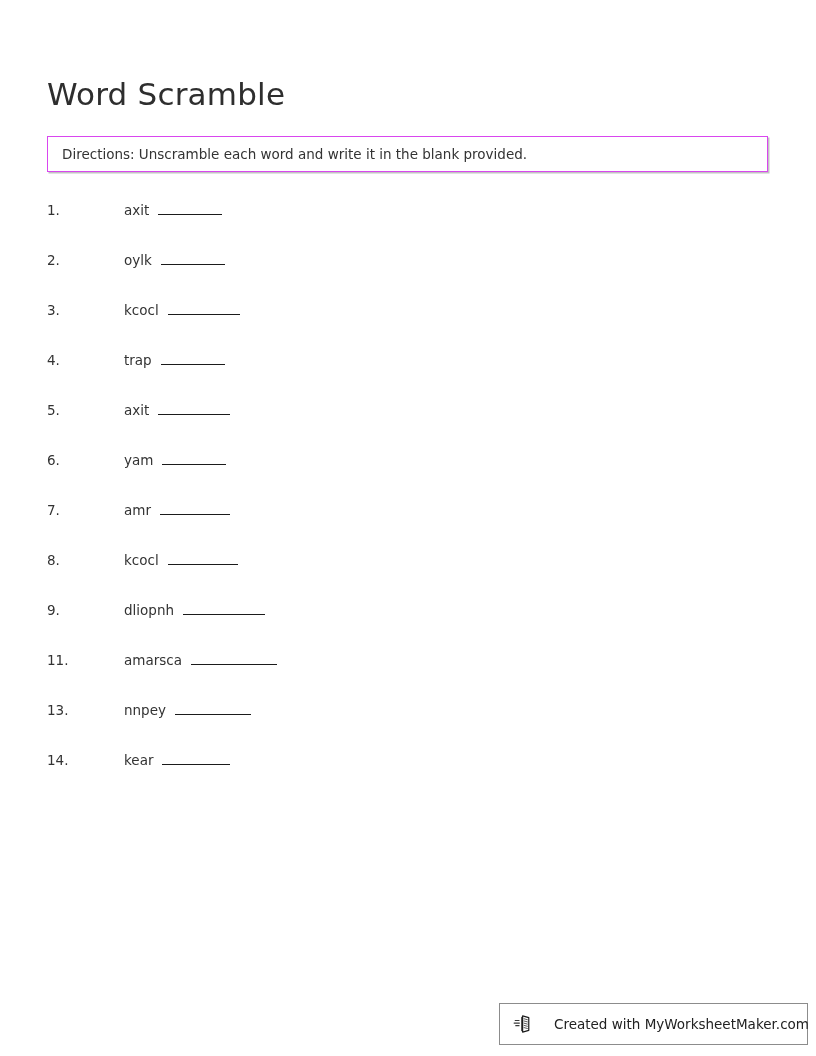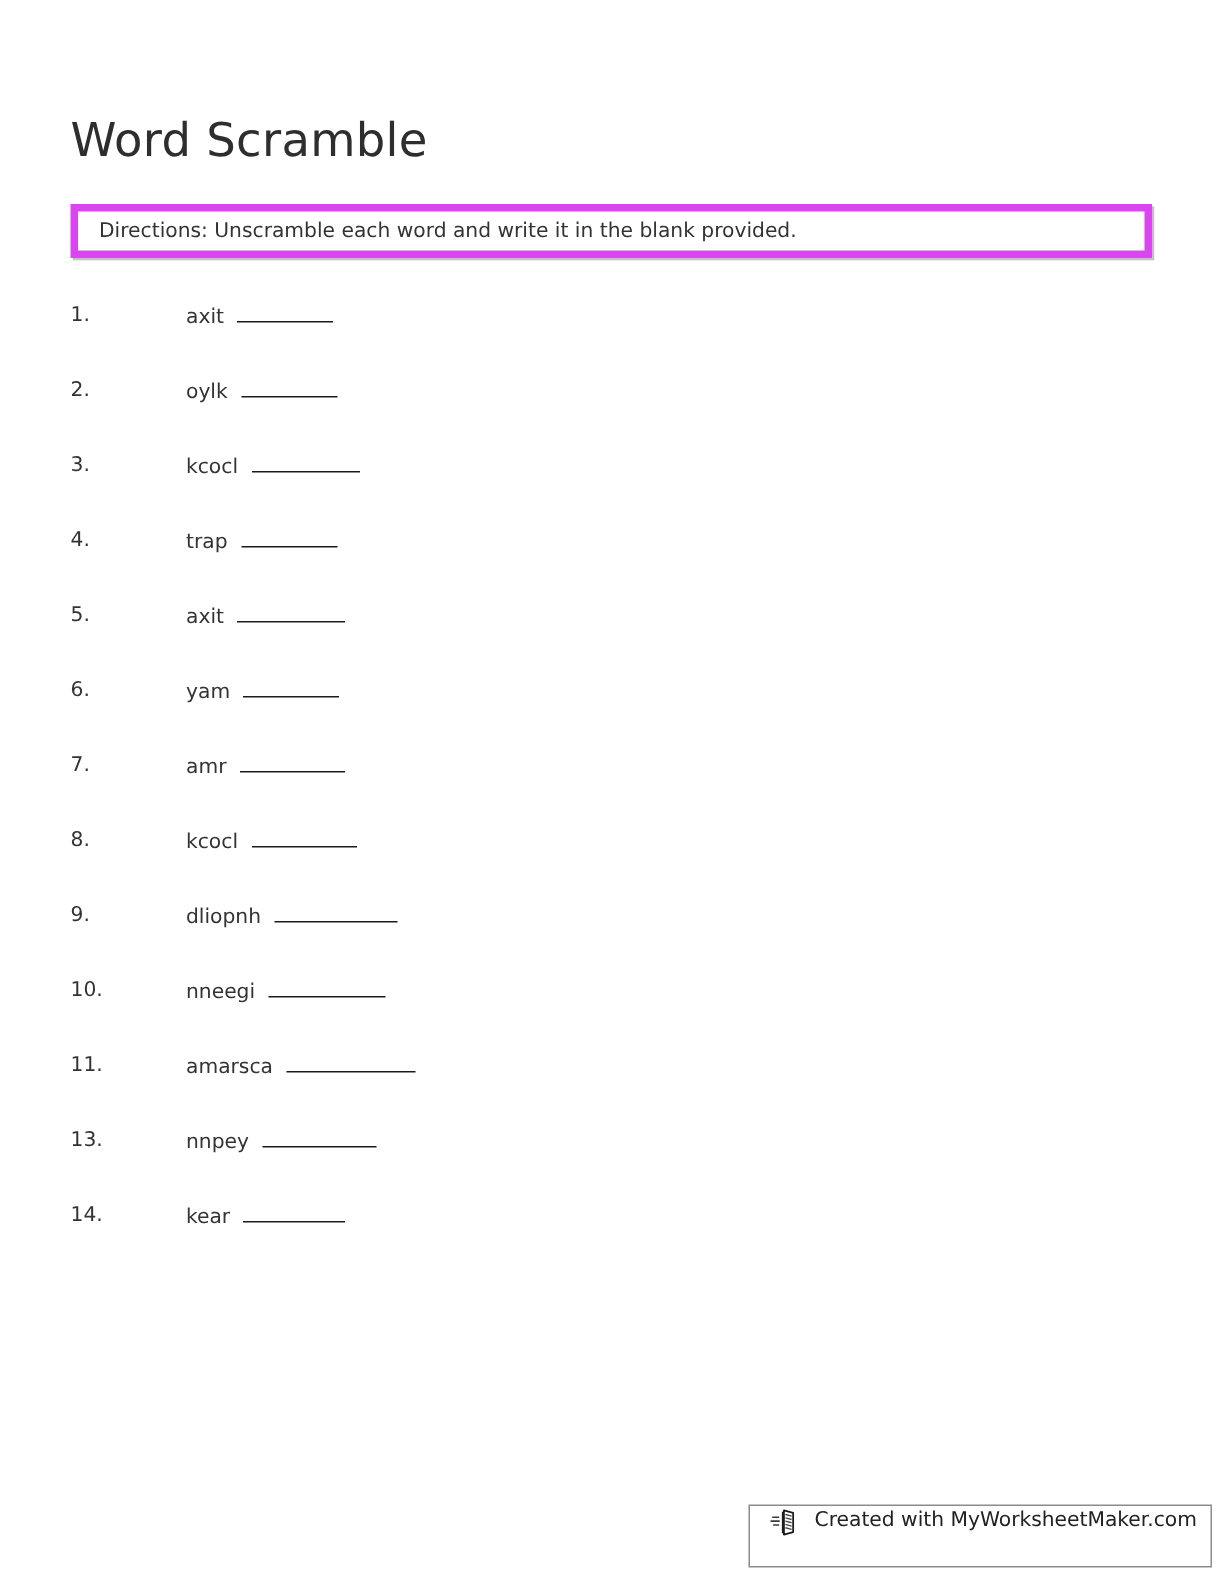--- a/index.html
+++ b/index.html
@@ -31,21 +31,21 @@
     margin-top: 26px;
   }
 
   
   .directions-box {
     position: absolute;
     left: 47px;
     top: 136px;
     width: 721px;
     height: 36px;
-    border: 5px solid #d946ef;
+    border: 1px solid #d946ef;
     background: #ffffff;
     box-sizing: border-box;
     box-shadow: 1.5px 1.5px 0 rgba(120,120,120,0.45);
     display: flex;
     align-items: center;
   }
   .directions-text {
     padding-left: 14px;
     font-size: 13.5px;
     color: #333333;
@@ -92,21 +92,23 @@
   .footer-badge {
     position: absolute;
     left: 499px;
     top: 1003px;
     width: 309px;
     height: 42px;
     border: 1px solid #8c8c8c;
     background: #ffffff;
     box-sizing: border-box;
     display: flex;
+    align-items: center;
     padding-left: 13px;
+    gap: 11px;
   }
   .badge-icon {
     width: 22px;
     height: 22px;
     flex: 0 0 22px;
     margin-right: 8px;
     display: block;
   }
   .badge-text {
     font-size: 13.5px;
@@ -157,24 +159,20 @@
       </div>
       <div class="problem-row">
         <span class="problem-number">8.</span>
         <span><span class="problem-word">kcocl</span><span class="answer-blank" style="width: 70px;"></span></span>
       </div>
       <div class="problem-row">
         <span class="problem-number">9.</span>
         <span><span class="problem-word">dliopnh</span><span class="answer-blank" style="width: 82px;"></span></span>
       </div>
       <div class="problem-row">
-        <span class="problem-number">10.</span>
-        <span><span class="problem-word">nneegi</span><span class="answer-blank" style="width: 78px;"></span></span>
-      </div>
-      <div class="problem-row">
         <span class="problem-number">11.</span>
         <span><span class="problem-word">amarsca</span><span class="answer-blank" style="width: 86px;"></span></span>
       </div>
       <div class="problem-row">
         <span class="problem-number">13.</span>
         <span><span class="problem-word">nnpey</span><span class="answer-blank" style="width: 76px;"></span></span>
       </div>
       <div class="problem-row">
         <span class="problem-number">14.</span>
         <span><span class="problem-word">kear</span><span class="answer-blank" style="width: 68px;"></span></span>

